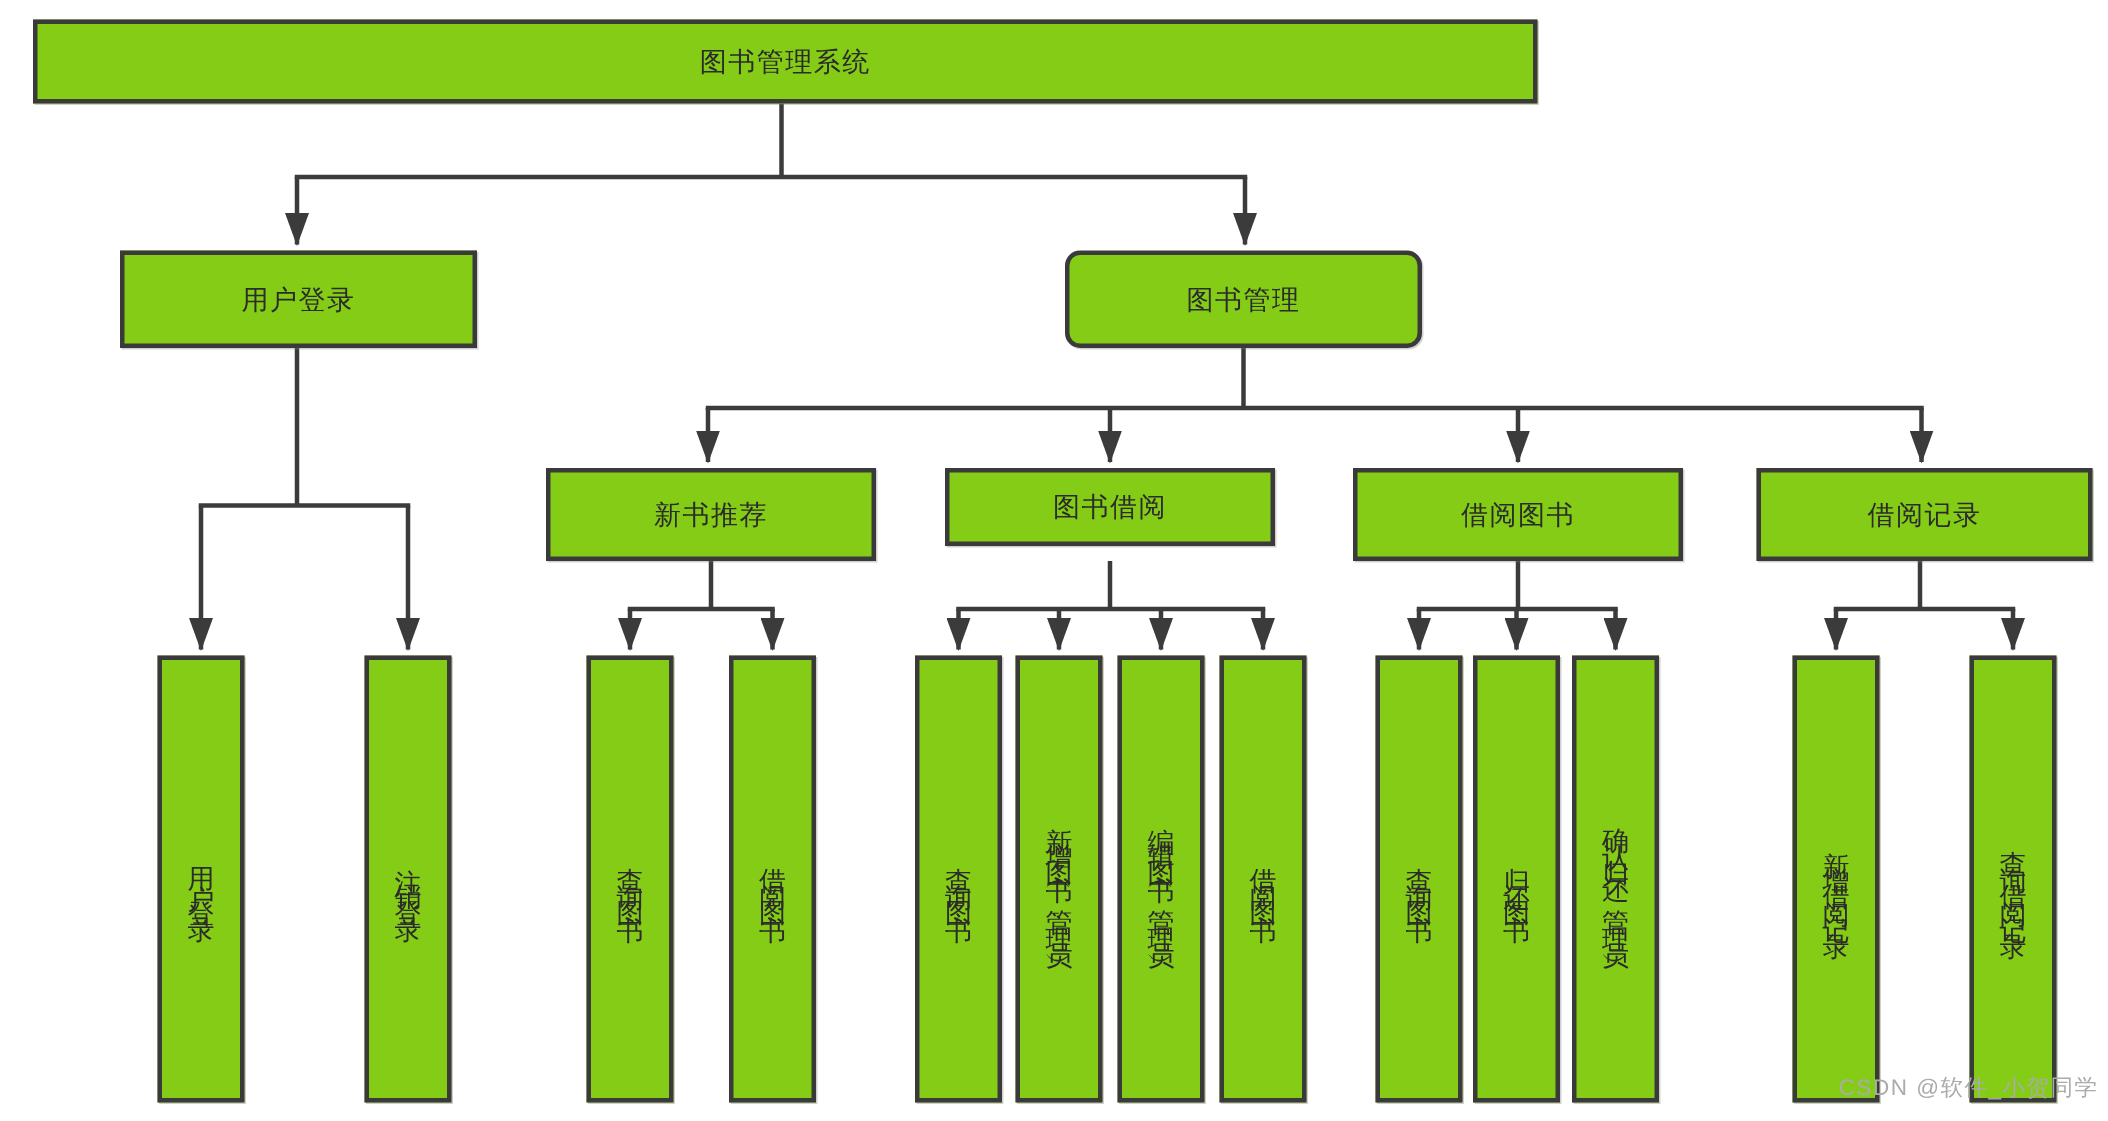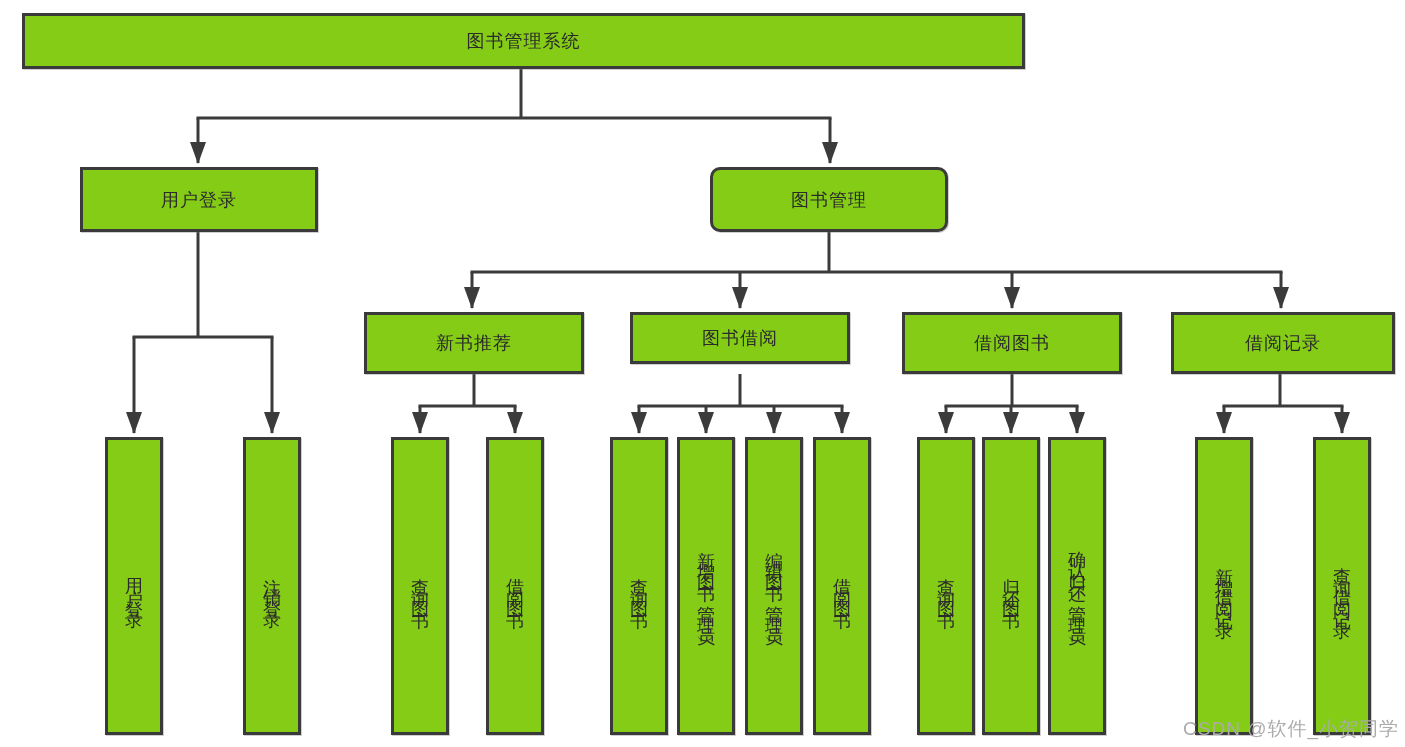--- a/index.html
+++ b/index.html
@@ -40,21 +40,21 @@
     writing-mode:vertical-rl;
     font-size:18px;
     letter-spacing:11px;
     color:var(--text);
     line-height:1;
   }
   .watermark{
     position:absolute;
     top:716px;
     right:6px;
-    font-size:19px;
+    font-size:15px;
     letter-spacing:1px;
     color:var(--watermark);
     white-space:nowrap;
   }
 </style>
 </head>
 <body>
 
 <div class="stage">
 

